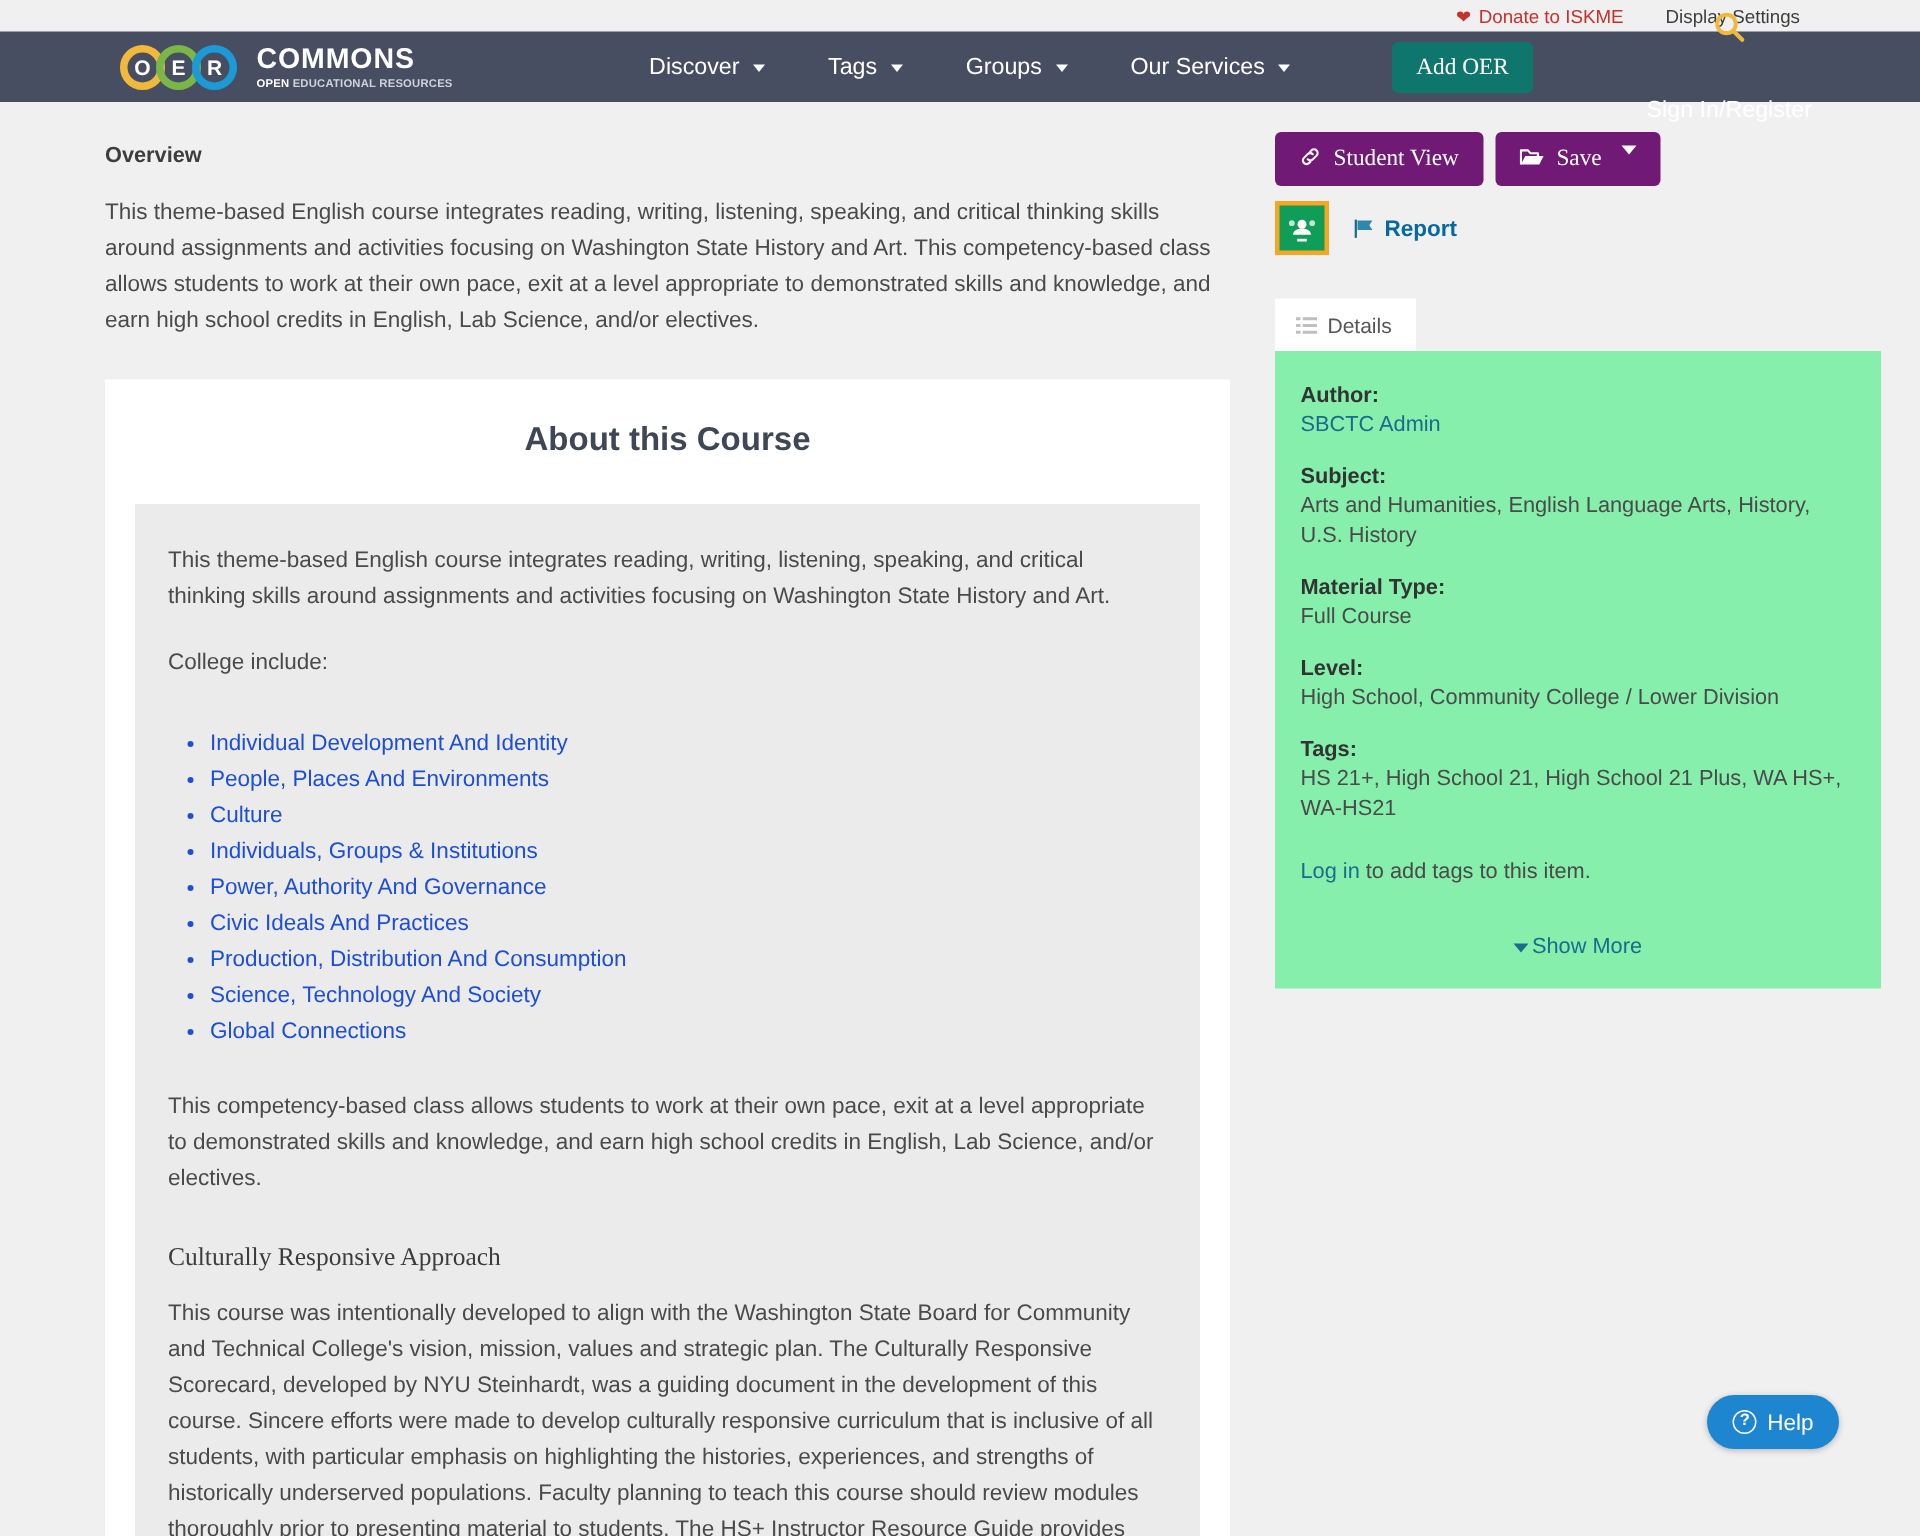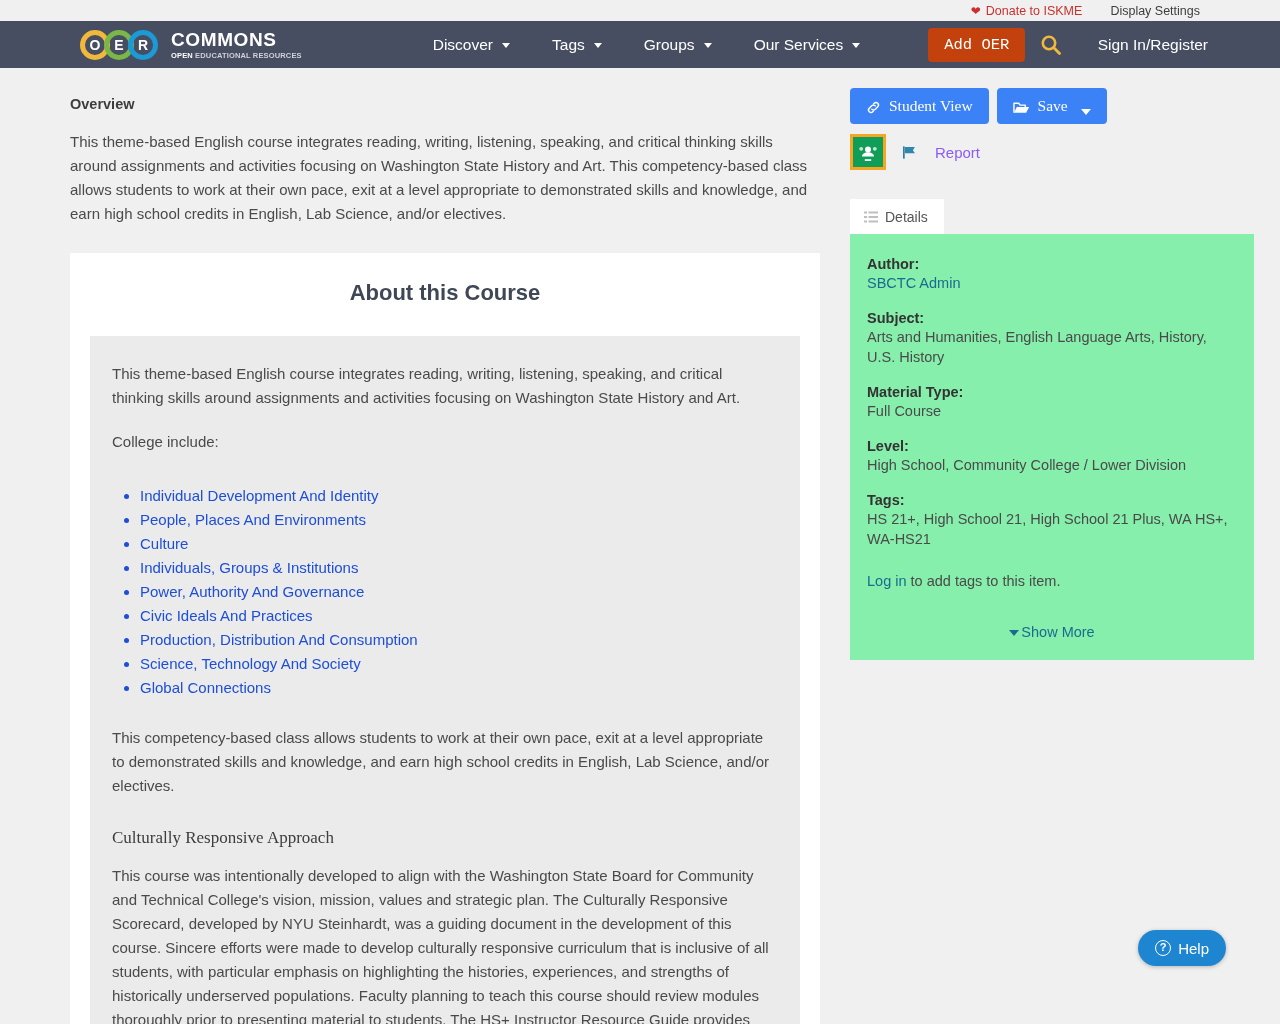--- a/index.html
+++ b/index.html
@@ -80,34 +80,34 @@
   }
   .caret-down {
     width: 0; height: 0;
     border-left: 4.5px solid transparent;
     border-right: 4.5px solid transparent;
     border-top: 5px solid #fff;
     display: inline-block;
     position: relative; top: 1px;
   }
   .add-oer-btn {
-    background: #c2410c;
+    background: #0f766e;
     color: #fff;
     border: none;
     border-radius: 4px;
     font-size: 15.5px;
-    font-family: Liberation Mono, monospace;
+    font-family: Liberation Serif, serif;
     padding: 8px 16px;
     margin-left: 47px;
     cursor: pointer;
     white-space: nowrap;
   }
   .header-right {
     margin-left: auto;
-    display: flex; align-items: center; gap: 36px;
+    display: flex; align-items: center; gap: 36px; flex-direction: column;
   }
   .search-btn {
     background: none; border: none; cursor: pointer;
     padding: 0; display: flex; align-items: center;
   }
   .signin-link { color: #fff; text-decoration: none; font-size: 15.5px; white-space: nowrap; }
 
   
   .page {
     display: flex;
@@ -179,29 +179,29 @@
     font-family: "Liberation Serif", serif;
     font-size: 17px;
     color: #3d3d3d;
     font-weight: normal;
     margin: 30px 0 16px 0;
   }
 
   
   .action-row { display: flex; gap: 8px; align-items: center; }
   .btn-green {
-    background: #3b82f6;
+    background: #701a75;
     color: #fff;
     border: none;
     border-radius: 4px;
     font-size: 15.5px;
     font-family: "Liberation Serif", serif;
     padding: 9px 16px;
     cursor: pointer;
-    display: inline-flex; align-items: flex-end; gap: 8px;
+    display: inline-flex; align-items: flex-start; gap: 8px;
     white-space: nowrap;
   }
   .btn-caret {
     width: 0; height: 0;
     border-left: 5px solid transparent;
     border-right: 5px solid transparent;
     border-top: 6px solid #fff;
     margin-left: 5px;
   }
   .action-row2 {
@@ -210,25 +210,26 @@
   }
   .gclass-btn {
     width: 36px; height: 36px;
     background: #0f9d58;
     border: 3px solid #f5a623;
     padding: 0;
     cursor: pointer;
     display: flex; align-items: center; justify-content: center;
   }
   .report-link {
-    color: #8b5cf6;
+    color: #0369a1;
     text-decoration: none;
     font-size: 15px;
-    display: inline-flex; align-items: center; gap: 18px;
-    white-space: nowrap;
+    display: inline-flex; align-items: center; gap: 6px;
+    white-space: nowrap;
+    font-weight: bold;
   }
 
   .tab-strip { margin-top: 29px; display: flex; }
   .tab-active {
     background: #fff;
     padding: 10px 16px 9px 14px;
     font-size: 14px;
     color: #555;
     display: inline-flex; align-items: center; gap: 7px;
     cursor: pointer;

